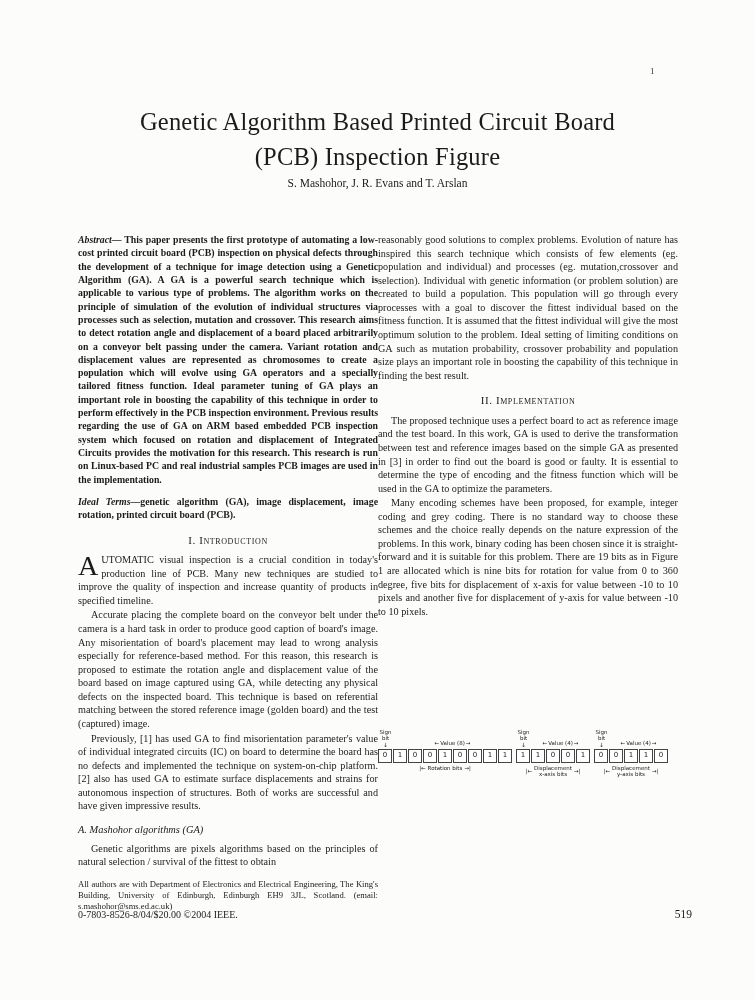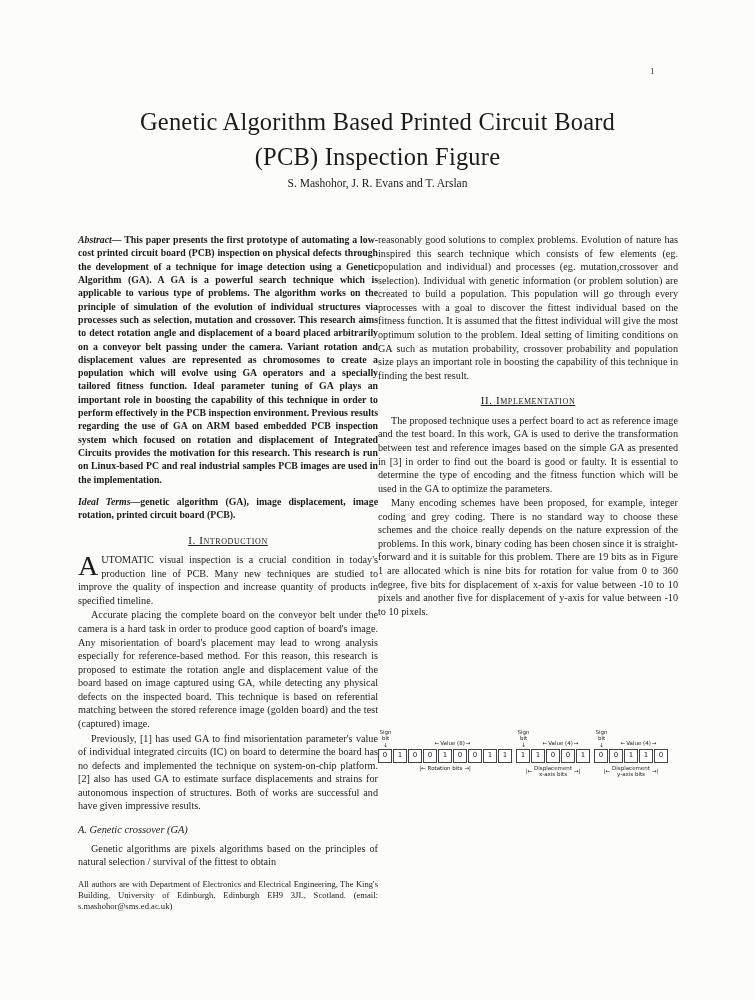--- a/index.html
+++ b/index.html
@@ -21,21 +21,21 @@
     position:absolute;top:233px;left:78px;width:614px;
     display:flex;gap:0;
   }
   .col{width:300px;font-size:10.2px;line-height:1.33;text-align:justify;}
   .col p{margin:0 0 1px 0;}
   p.abstract, p.index-terms{font-weight:bold;font-size:9.8px;line-height:1.36;}
   p.index-terms{margin-top:9px;}
   .lead-ital{font-style:italic;font-weight:bold;}
   .section{
     font-variant:small-caps;text-align:center;font-weight:400;
-    font-size:11px;letter-spacing:0.6px;margin:11px 0 6px 0;text-decoration:underline;
+    font-size:11px;letter-spacing:0.6px;margin:11px 0 6px 0;
   }
   .subsection{
     font-style:italic;font-weight:400;font-size:10.4px;
     margin:10px 0 5px 0;text-align:left;
   }
   .indent{text-indent:13px;}
   .dropcap{
     float:left;font-size:28px;line-height:23px;padding:1px 3px 0 0;
   }
   .footnote{
@@ -89,21 +89,21 @@
       <p class="index-terms"><span class="lead-ital">Ideal Terms—</span><span>genetic algorithm (GA), image displacement, image rotation, printed circuit board (PCB).</span></p>
 
       <h3 class="section">I. Introduction</h3>
 
       <p><span class="dropcap">A</span><span>UTOMATIC visual inspection is a crucial condition in today's production line of PCB. Many new techniques are studied to improve the quality of inspection and increase quantity of products in specified timeline.</span></p>
 
       <p class="indent">Accurate placing the complete board on the conveyor belt under the camera is a hard task in order to produce good caption of board's image. Any misorientation of board's placement may lead to wrong analysis especially for reference-based method. For this reason, this research is proposed to estimate the rotation angle and displacement value of the board based on image captured using GA, while detecting any physical defects on the inspected board. This technique is based on referential matching between the stored reference image (golden board) and the test (captured) image.</p>
 
       <p class="indent">Previously, [1] has used GA to find misorientation parameter's value of individual integrated circuits (IC) on board to determine the board has no defects and implemented the technique on system-on-chip platform. [2] also has used GA to estimate surface displacements and strains for autonomous inspection of structures. Both of works are successful and have given impressive results.</p>
 
-      <h4 class="subsection">A. Genetic crossover (GA)</h4>
+      <h4 class="subsection">A. Mashohor algorithms (GA)</h4>
 
       <p class="indent">Genetic algorithms are pixels algorithms based on the principles of natural selection / survival of the fittest to obtain</p>
 
       <p class="footnote">All authors are with Department of Electronics and Electrical Engineering, The King's Building, University of Edinburgh, Edinburgh EH9 3JL, Scotland. (email: s.mashohor@sms.ed.ac.uk)</p>
     </div>
 
     <div class="col">
       <p>reasonably good solutions to complex problems. Evolution of nature has inspired this search technique which consists of few elements (eg. population and individual) and processes (eg. mutation,crossover and selection). Individual with genetic information (or problem solution) are created to build a population. This population will go through every processes with a goal to discover the fittest individual based on the fitness function. It is assumed that the fittest individual will give the most optimum solution to the problem. Ideal setting of limiting conditions on GA such as mutation probability, crossover probability and population size plays an important role in boosting the capability of this technique in finding the best result.</p>
 
       <h3 class="section">II. Implementation</h3>
@@ -162,14 +162,18 @@
               <div class="fig-bottom">Displacement
 y-axis bits</div>
             </div>
           </div>
       </div>
 
     </div>
 
   </div>
 
+  <div class="footer">
+    <span class="copyright">0-7803-8526-8/04/$20.00 ©2004 IEEE.</span>
+    <span class="pageno">519</span>
+  </div>
 
 </div>
 
 </body></html>

